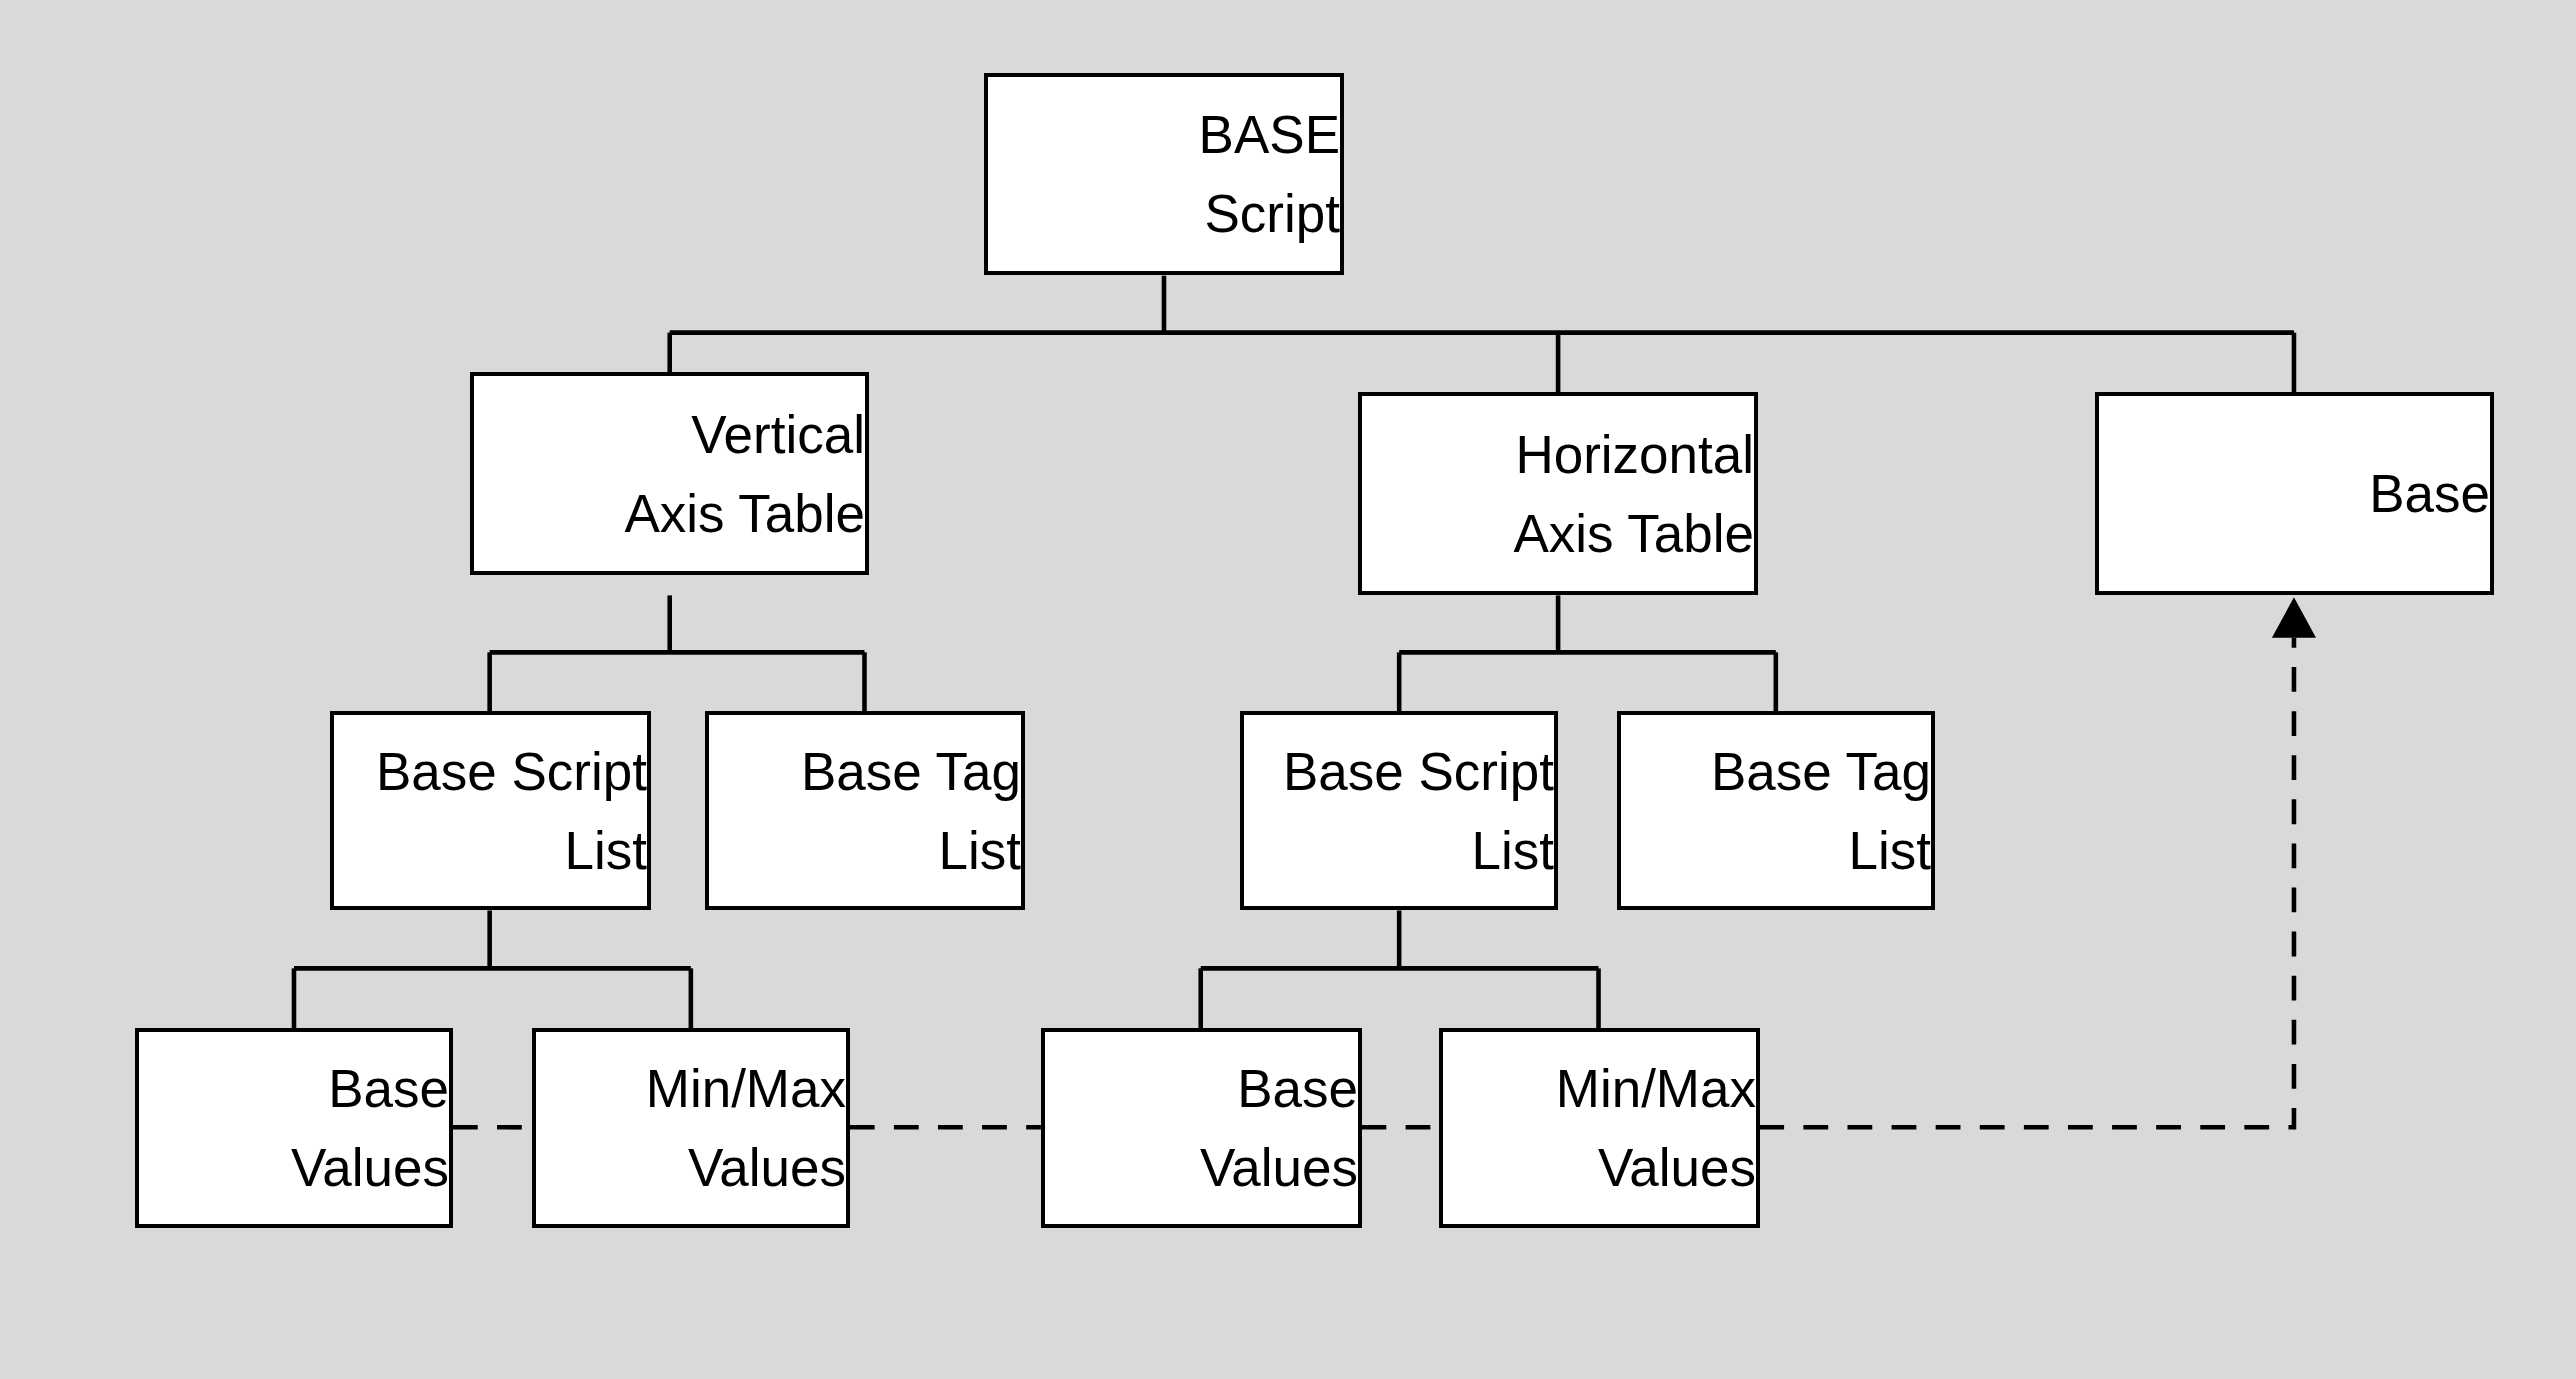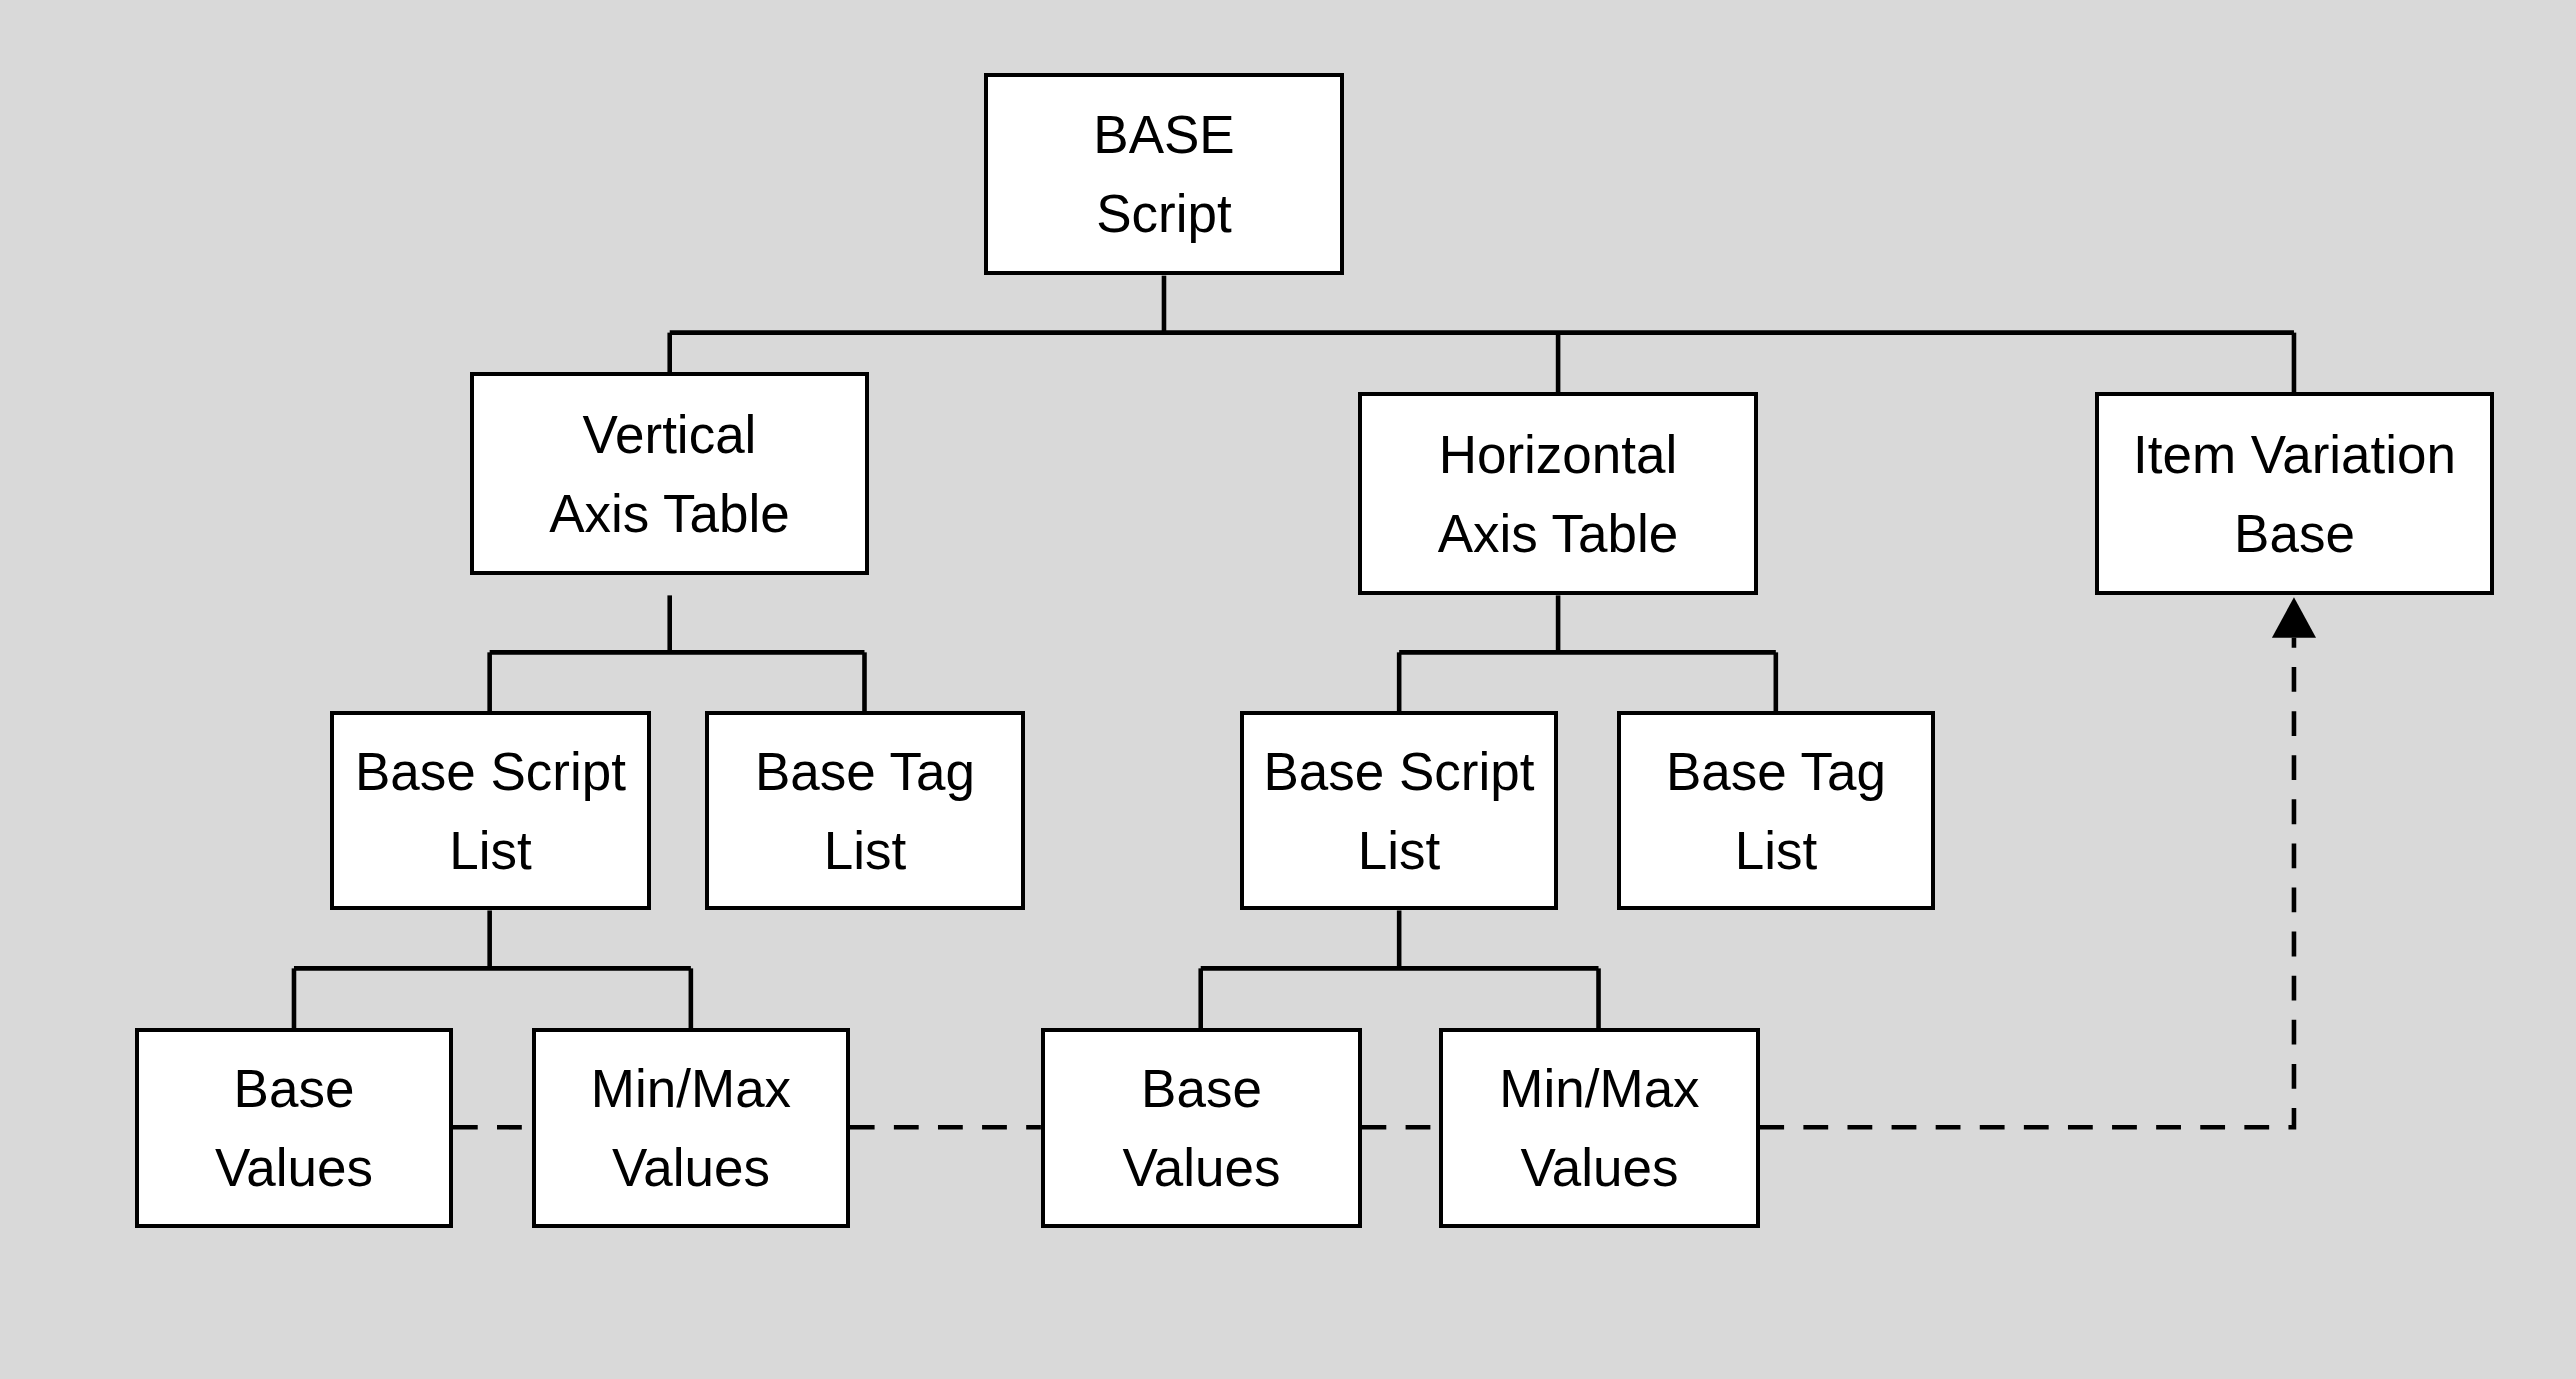--- a/index.html
+++ b/index.html
@@ -17,21 +17,21 @@
     width: 2576px; height: 1380px;
   }
   .node {
     position: absolute;
     box-sizing: border-box;
     background: #ffffff;
     border: 4.6px solid #000000;
     color: #000000;
     display: flex;
     flex-direction: column;
-    align-items: center;
+    align-items: flex-end;
     justify-content: center;
     text-align: center;
     font-size: 53px;
     line-height: 79px;
     white-space: nowrap;
   }
   
   #n-base-header            { left: 984px; top:   73px; width: 360px; height: 202px; }
   #n-vertical-axis-table    { left:  470px; top:  372px; width: 399px; height: 203px; }
   #n-horizontal-axis-table  { left: 1358px; top:  392px; width: 400px; height: 203px; }
@@ -97,21 +97,20 @@
     <span>Vertical</span>
     <span>Axis Table</span>
   </div>
 
   <div class="node" id="n-horizontal-axis-table">
     <span>Horizontal</span>
     <span>Axis Table</span>
   </div>
 
   <div class="node" id="n-item-variation-store">
-    <span>Item Variation</span>
     <span>Base</span>
   </div>
 
   <div class="node" id="n-base-script-list-left">
     <span>Base Script</span>
     <span>List</span>
   </div>
 
   <div class="node" id="n-base-tag-list-left">
     <span>Base Tag</span>

